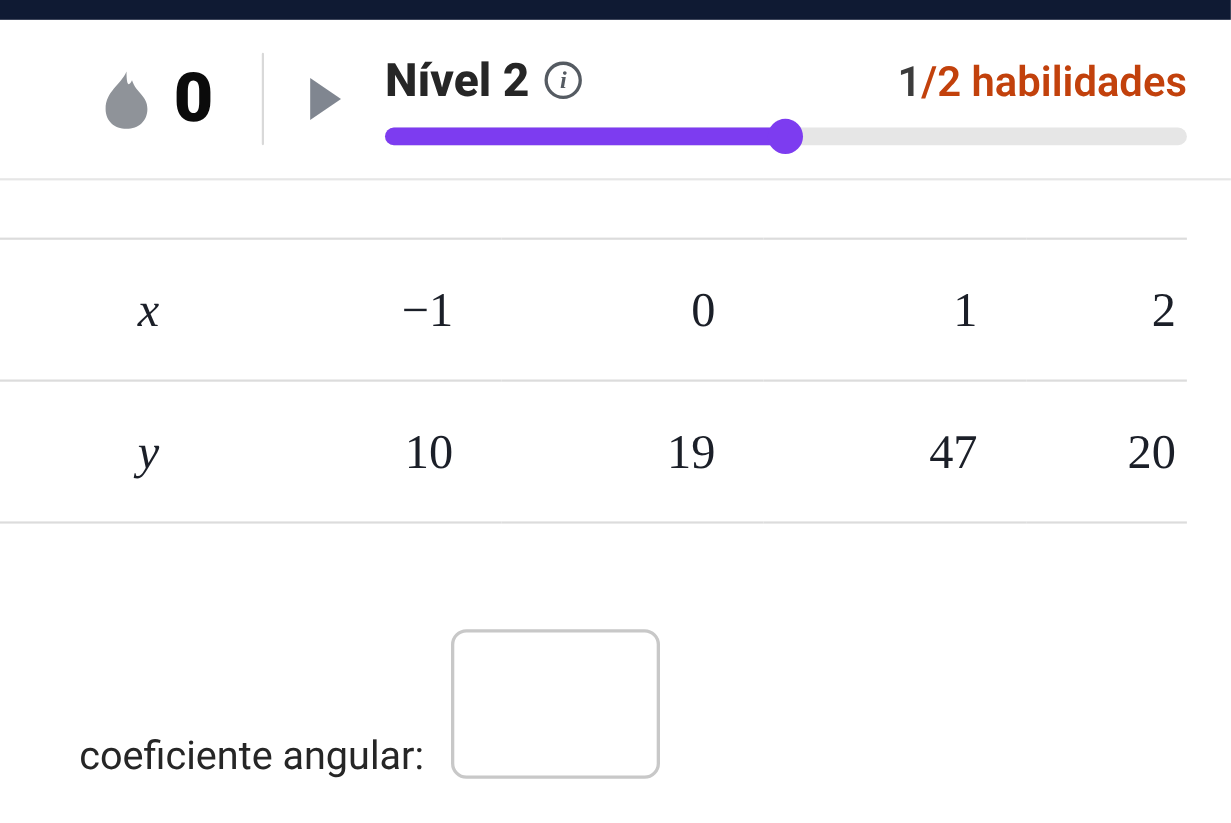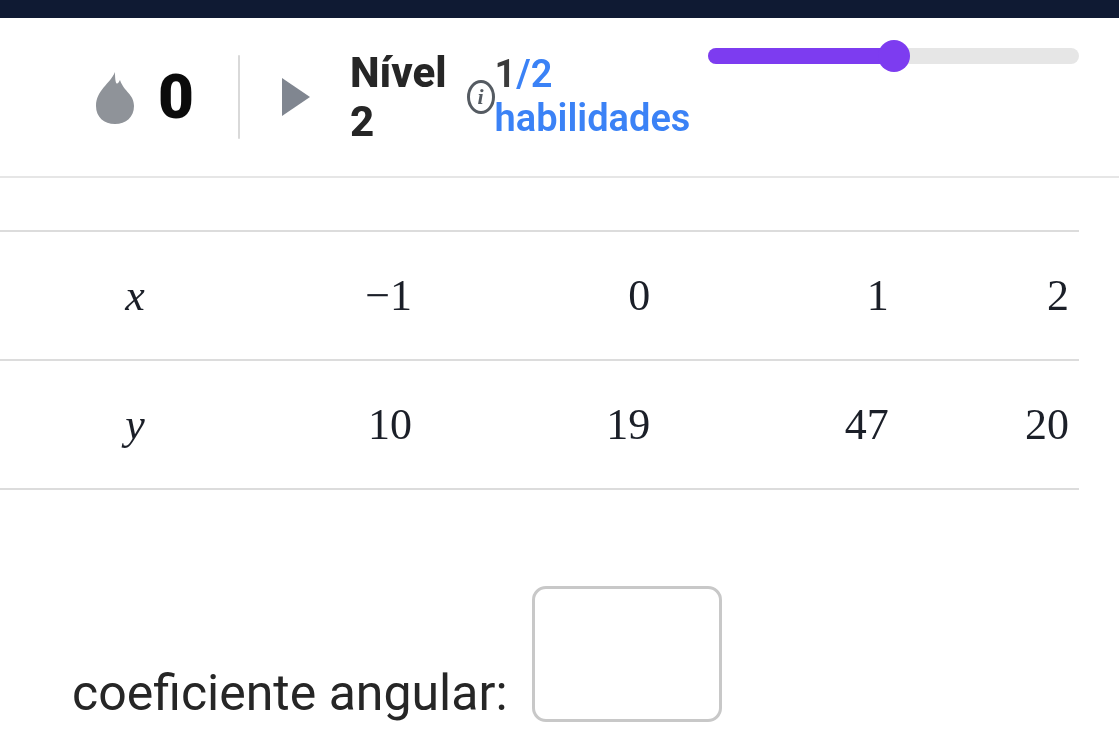--- a/index.html
+++ b/index.html
@@ -4,37 +4,37 @@
 <style>
   * { box-sizing: border-box; margin: 0; padding: 0; }
   html, body { width: 1119px; height: 748px; font-family: -apple-system, BlinkMacSystemFont, "Segoe UI", Roboto, "Helvetica Neue", Arial, sans-serif; background: #ffffff; overflow: hidden; }
   .topbar { height: 18px; background: #0f1a33; width: 100%; }
   .header { display: flex; align-items: center; padding: 30px 40px 30px 90px; border-bottom: 2px solid #e6e6e6; }
   .flame { width: 50px; height: 55px; position: relative; margin-right: 18px; }
   .flame svg { width: 100%; height: 100%; }
   .streak-count { font-size: 62px; font-weight: 900; color: #0b0b0b; line-height: 1; }
   .divider-v { width: 2px; height: 84px; background: #d9d9d9; margin: 0 38px 0 44px; border-radius: 1px; }
   .play-icon svg { width: 34px; height: 42px; display: block; }
-  .level-block { flex: 1; margin-left: 38px; display: flex; flex-direction: row; gap: 18px; }
+  .level-block { flex: 1; margin-left: 38px; display: flex; flex-direction: column; gap: 18px; }
   .level-top { display: flex; align-items: baseline; justify-content: space-between; }
   .level-label { font-size: 42px; font-weight: 800; color: #262626; display: flex; align-items: center; gap: 14px; }
   .info-circle { width: 34px; height: 34px; border: 3px solid #555b62; border-radius: 50%; display: inline-flex; align-items: center; justify-content: center; }
   .info-circle .i { font-family: Georgia, "Times New Roman", serif; font-style: italic; font-weight: 600; font-size: 22px; color: #555b62; }
   .skills { font-size: 38px; font-weight: 600; color: #3c3c3c; }
-  .skills .total { color: #3b82f6; }
+  .skills .total { color: #c2410c; }
   .progress { position: relative; height: 16px; background: #e6e6e6; border-radius: 10px; width: 100%; }
   .progress .fill { position: absolute; left: 0; top: 0; bottom: 0; background: #7d3cf0; border-radius: 10px; }
   .progress .knob { position: absolute; top: 50%; transform: translate(-50%, -50%); width: 32px; height: 32px; background: #7d3cf0; border-radius: 50%; }
   .content { padding: 0 40px 0 0; }
   .tbl { width: 100%; border-collapse: collapse; margin-top: 52px; }
   .tbl td { border-top: 2px solid #dcdcdc; border-bottom: 2px solid #dcdcdc; text-align: right; padding: 38px 44px 38px 0; font-size: 44px; font-family: Georgia, "Times New Roman", Times, serif; color: #1b1f28; }
   .tbl td:first-child { text-align: center; font-style: italic; width: 210px; padding-left: 60px; padding-right: 0; }
   .tbl td:last-child { padding-right: 10px; }
   .answer-row { display: flex; align-items: flex-end; gap: 24px; margin-top: 96px; margin-left: 72px; }
-  .answer-label { font-size: 50px; color: #262626; font-family: -apple-system, BlinkMacSystemFont, "Segoe UI", Roboto, Arial, sans-serif; }
+  .answer-label { font-size: 36px; color: #262626; font-family: -apple-system, BlinkMacSystemFont, "Segoe UI", Roboto, Arial, sans-serif; }
   .answer-input { width: 190px; height: 136px; border: 3px solid #c8c8c8; border-radius: 14px; font-size: 38px; text-align: center; outline: none; }
 </style>
 </head>
 <body>
 
 <div class="topbar"></div>
 
 <div class="header">
   <div class="flame">
     <svg viewBox="0 0 50 55">

